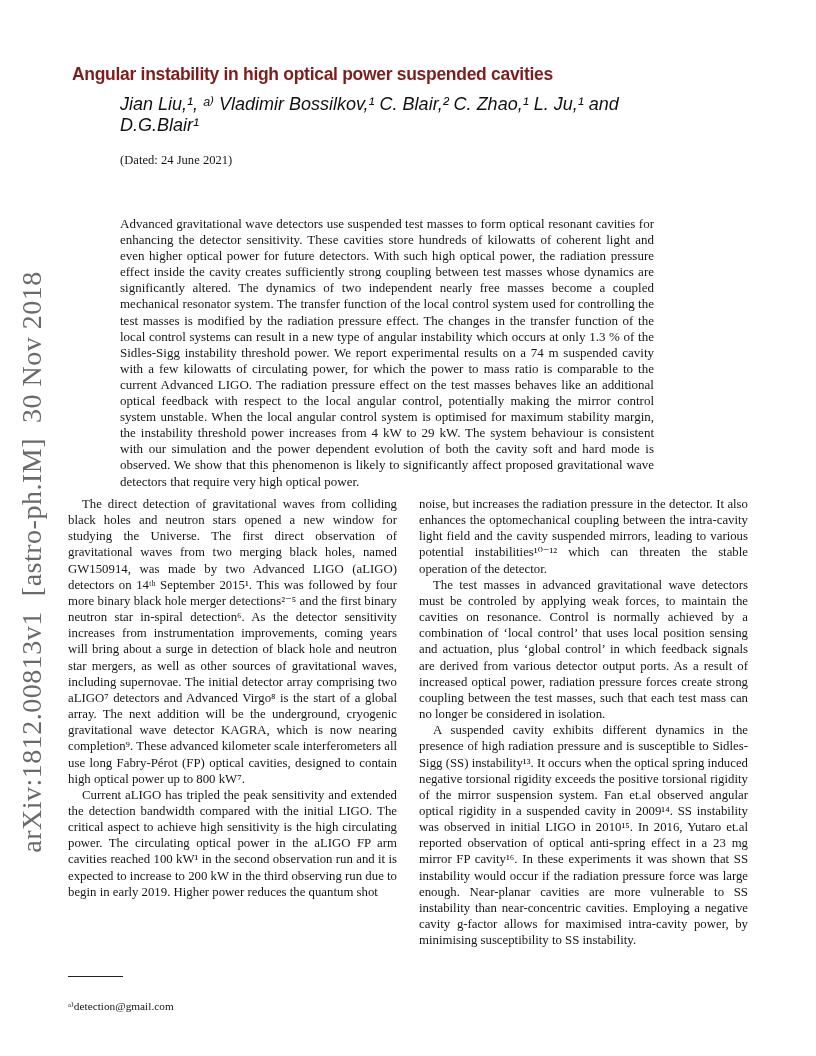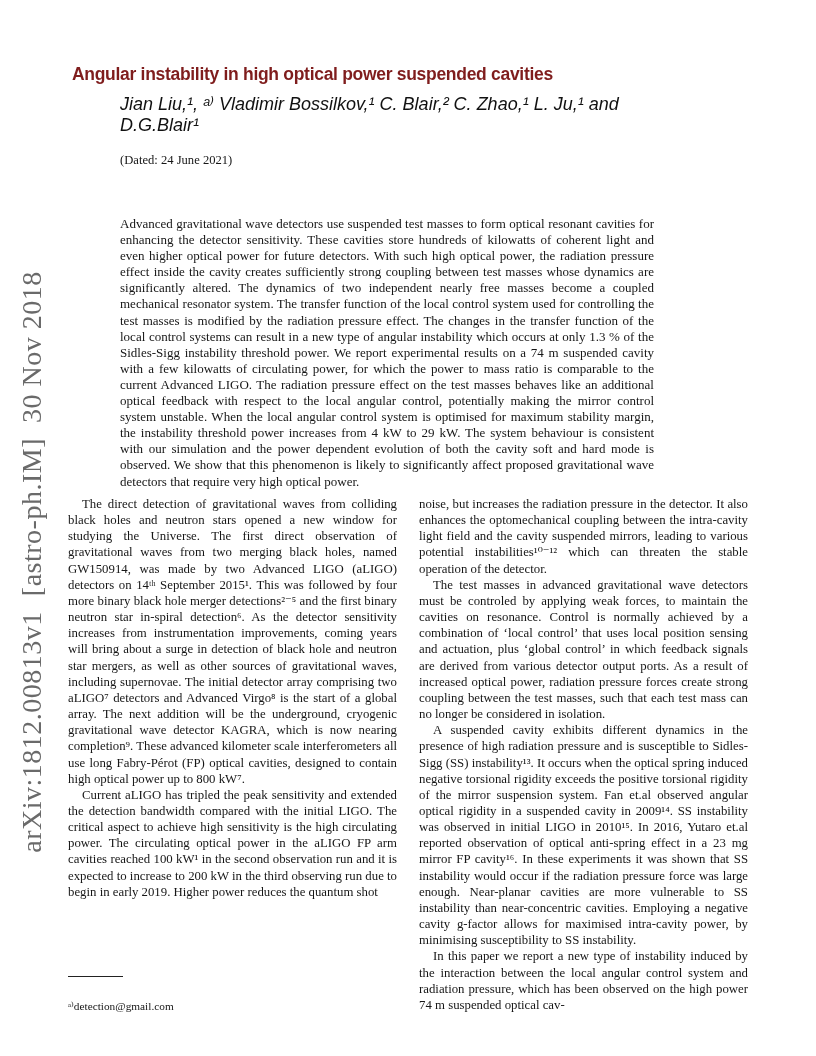--- a/index.html
+++ b/index.html
@@ -89,19 +89,18 @@
 
   <div class="col col-left">
     <p class="indent">The direct detection of gravitational waves from colliding black holes and neutron stars opened a new window for studying the Universe. The first direct observation of gravitational waves from two merging black holes, named GW150914, was made by two Advanced LIGO (aLIGO) detectors on 14ᵗʰ September 2015¹. This was followed by four more binary black hole merger detections²⁻⁵ and the first binary neutron star in-spiral detection⁶. As the detector sensitivity increases from instrumentation improvements, coming years will bring about a surge in detection of black hole and neutron star mergers, as well as other sources of gravitational waves, including supernovae. The initial detector array comprising two aLIGO⁷ detectors and Advanced Virgo⁸ is the start of a global array. The next addition will be the underground, cryogenic gravitational wave detector KAGRA, which is now nearing completion⁹. These advanced kilometer scale interferometers all use long Fabry-Pérot (FP) optical cavities, designed to contain high optical power up to 800 kW⁷.</p>
     <p class="indent">Current aLIGO has tripled the peak sensitivity and extended the detection bandwidth compared with the initial LIGO. The critical aspect to achieve high sensitivity is the high circulating power. The circulating optical power in the aLIGO FP arm cavities reached 100 kW¹ in the second observation run and it is expected to increase to 200 kW in the third observing run due to begin in early 2019. Higher power reduces the quantum shot</p>
   </div>
 
   <div class="col col-right">
     <p>noise, but increases the radiation pressure in the detector. It also enhances the optomechanical coupling between the intra-cavity light field and the cavity suspended mirrors, leading to various potential instabilities¹⁰⁻¹² which can threaten the stable operation of the detector.</p>
     <p class="indent">The test masses in advanced gravitational wave detectors must be controled by applying weak forces, to maintain the cavities on resonance. Control is normally achieved by a combination of ‘local control’ that uses local position sensing and actuation, plus ‘global control’ in which feedback signals are derived from various detector output ports. As a result of increased optical power, radiation pressure forces create strong coupling between the test masses, such that each test mass can no longer be considered in isolation.</p>
     <p class="indent">A suspended cavity exhibits different dynamics in the presence of high radiation pressure and is susceptible to Sidles-Sigg (SS) instability¹³. It occurs when the optical spring induced negative torsional rigidity exceeds the positive torsional rigidity of the mirror suspension system. Fan et.al observed angular optical rigidity in a suspended cavity in 2009¹⁴. SS instability was observed in initial LIGO in 2010¹⁵. In 2016, Yutaro et.al reported observation of optical anti-spring effect in a 23 mg mirror FP cavity¹⁶. In these experiments it was shown that SS instability would occur if the radiation pressure force was large enough. Near-planar cavities are more vulnerable to SS instability than near-concentric cavities. Employing a negative cavity g-factor allows for maximised intra-cavity power, by minimising susceptibility to SS instability.</p>
-    <p class="indent">In this paper we report a new type of instability induced by the interaction between the local angular control system and radiation pressure, which has been observed on the high power 74 m suspended optical cav-</p>
   </div>
 
   <div class="footnote-rule"></div>
   <div class="footnote">ᵃ⁾detection@gmail.com</div>
 
 </div>
 
 </body></html>

